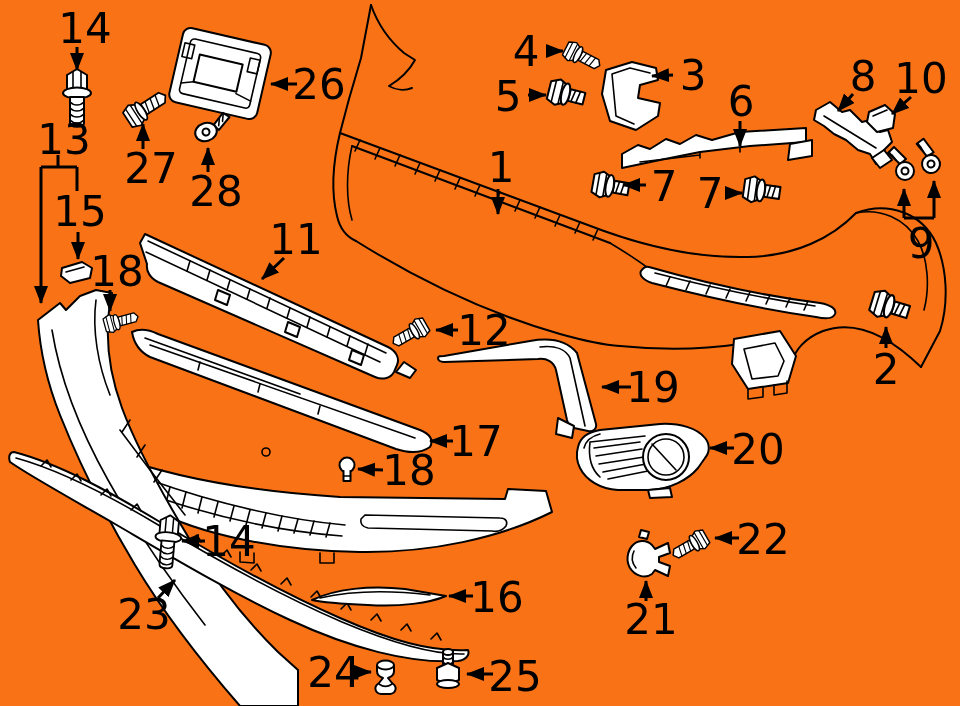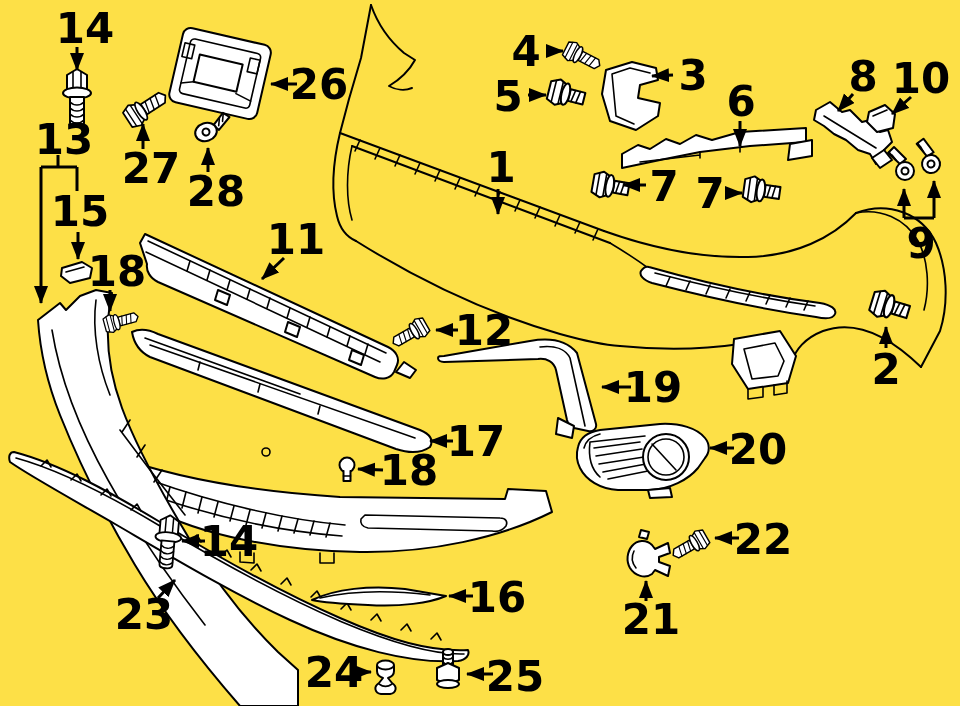--- a/index.html
+++ b/index.html
@@ -1,16 +1,16 @@
 <!DOCTYPE html>
 <html><head>
 <meta charset="utf-8">
 <style>
   html,body{margin:0;padding:0;background:#fff;}
-  .stage{position:relative;width:960px;height:706px;background:#fde047;overflow:hidden;font-weight:bold;}
+  .stage{position:relative;width:960px;height:706px;background:#f97316;overflow:hidden;}
   svg{position:absolute;left:0;top:0;}
   .p{fill:none;stroke:#000;stroke-width:2;stroke-linejoin:round;stroke-linecap:round;}
   .pf{fill:#fff;stroke:#000;stroke-width:2;stroke-linejoin:round;stroke-linecap:round;}
   .thin{stroke-width:1.6;}
   .lead{stroke:#000;stroke-width:3;stroke-linecap:butt;}
   .lbl{font-family:"DejaVu Sans",sans-serif;font-size:42px;fill:#000;text-anchor:middle;dominant-baseline:central;}
 </style>
 </head>
 <body>
 

